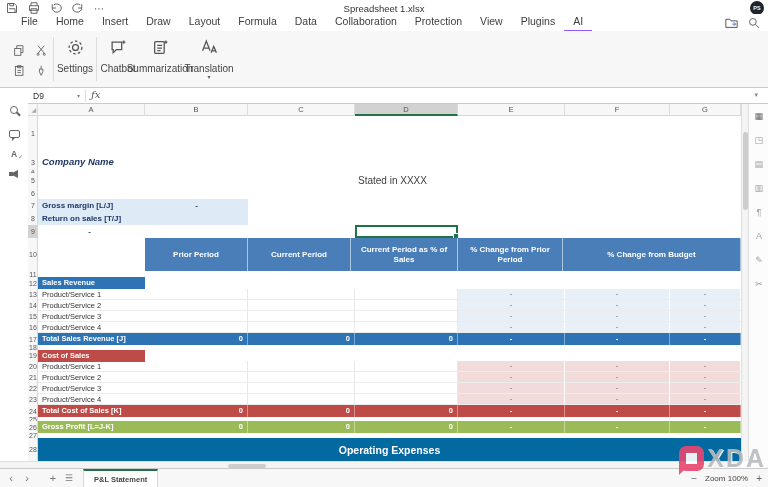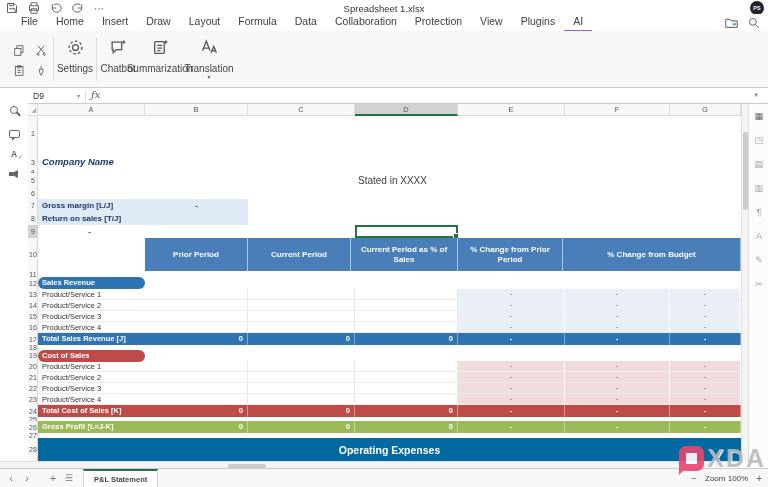--- a/index.html
+++ b/index.html
@@ -78,21 +78,21 @@
   .sumrow { position:absolute; left:10px; width:210px; height:13px; background:#DEEAF6; display:flex; }
   .sumrow .lab { width:107px; padding-left:4px; font-size:8px; font-weight:bold; color:#1F3864; line-height:13px; }
   .sumrow .val { width:103px; text-align:center; font-size:8px; font-weight:bold; color:#1F3864; line-height:13px; }
 
   .sel { position:absolute; left:327px; top:121px; width:103px; height:13px; border:2px solid #217346; }
   .sel::after { content:""; position:absolute; right:-3px; bottom:-3px; width:4px; height:4px; background:#217346; border:1px solid #fff; }
 
   .thead { position:absolute; left:117px; top:134px; width:596px; height:33px; background:#4A7EB9; display:flex; }
   .thead .hc { color:#fff; font-size:8px; font-weight:bold; text-align:center; display:flex; align-items:center; justify-content:center; line-height:1.25; border-right:1px solid rgba(255,255,255,.55); padding:0 3px; overflow:hidden; }
 
-  .secrow { position:absolute; left:10px; width:107px; height:12px; line-height:12px; padding-left:4px; font-size:7.5px; font-weight:bold; color:#fff; overflow:hidden;border-radius:6px; }
+  .secrow { position:absolute; left:10px; width:107px; height:12px; line-height:12px; padding-left:4px; font-size:7.5px; font-weight:bold; color:#fff; overflow:hidden; }
   .bg-blue { background:#2E74B5; } .bg-red { background:#BE4B48; } .bg-green { background:#9BBB59; }
 
   .prow { border-bottom:1px solid #ececec; }
   .prow .lab { width:107px; padding-left:4px; font-size:7.5px; color:#333; line-height:11px; overflow:hidden; }
 
   .totrow { color:#fff; }
   .totrow .lab { width:107px; padding-left:4px; font-size:7.5px; font-weight:bold; line-height:12px; overflow:hidden; white-space:nowrap; }
   .totrow .num { font-weight:bold; color:#fff; line-height:12px; border-right:1px solid rgba(255,255,255,.4); }
   .totrow .mid { font-weight:bold; color:#fff; line-height:12px; border-right:1px solid rgba(255,255,255,.4); }
 

